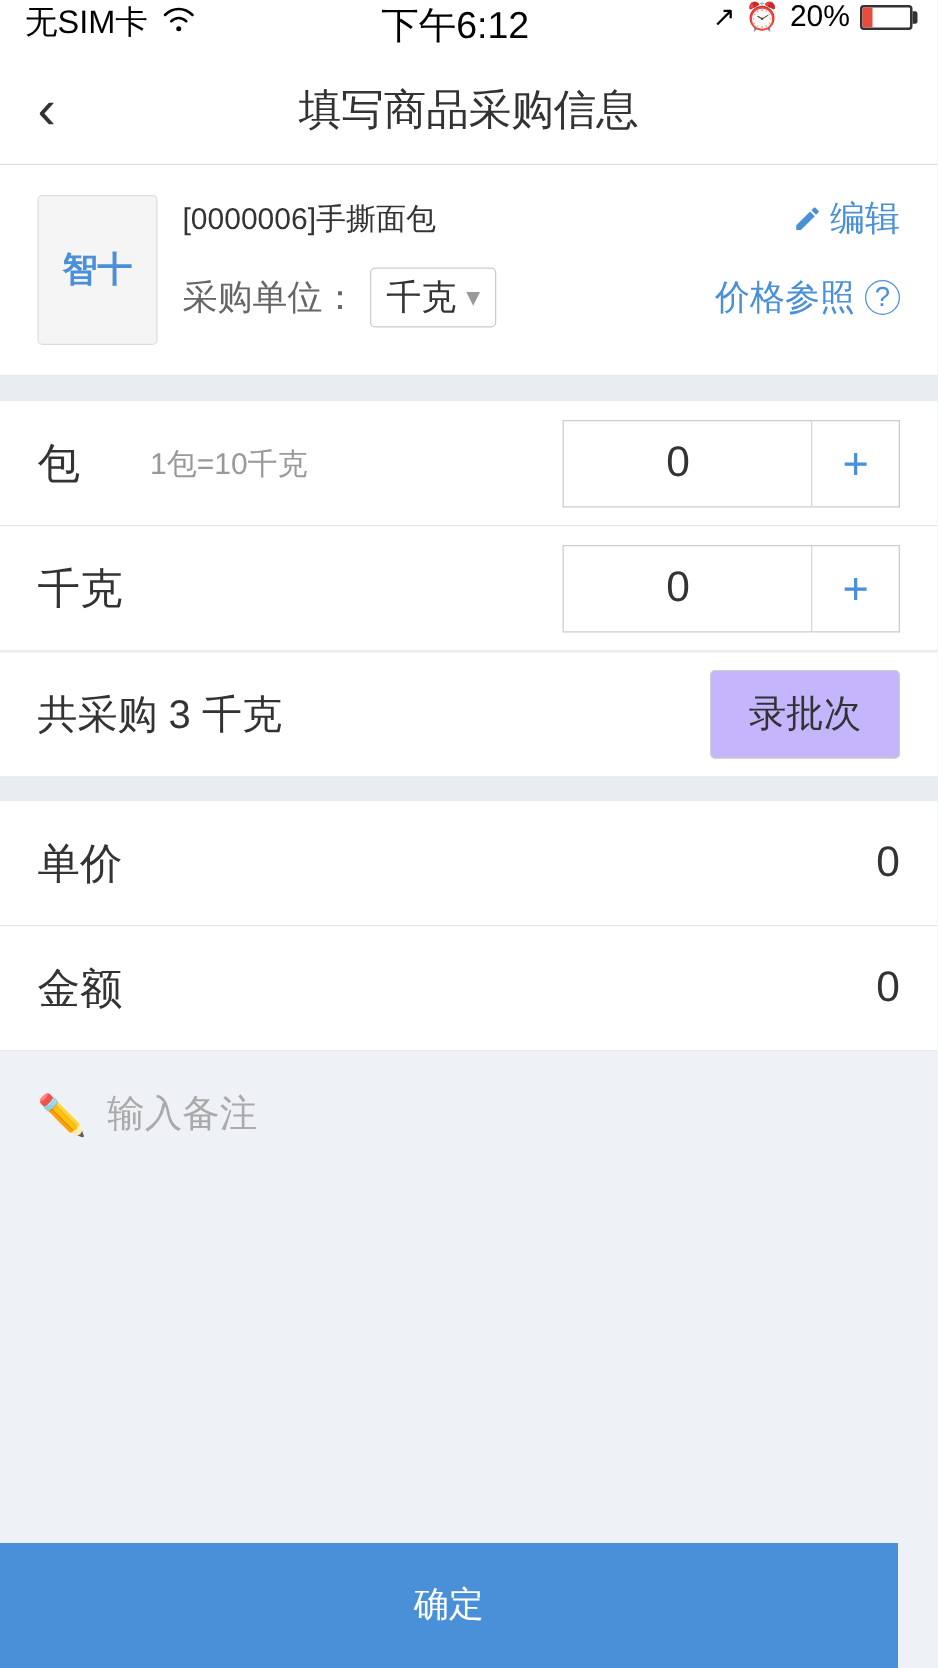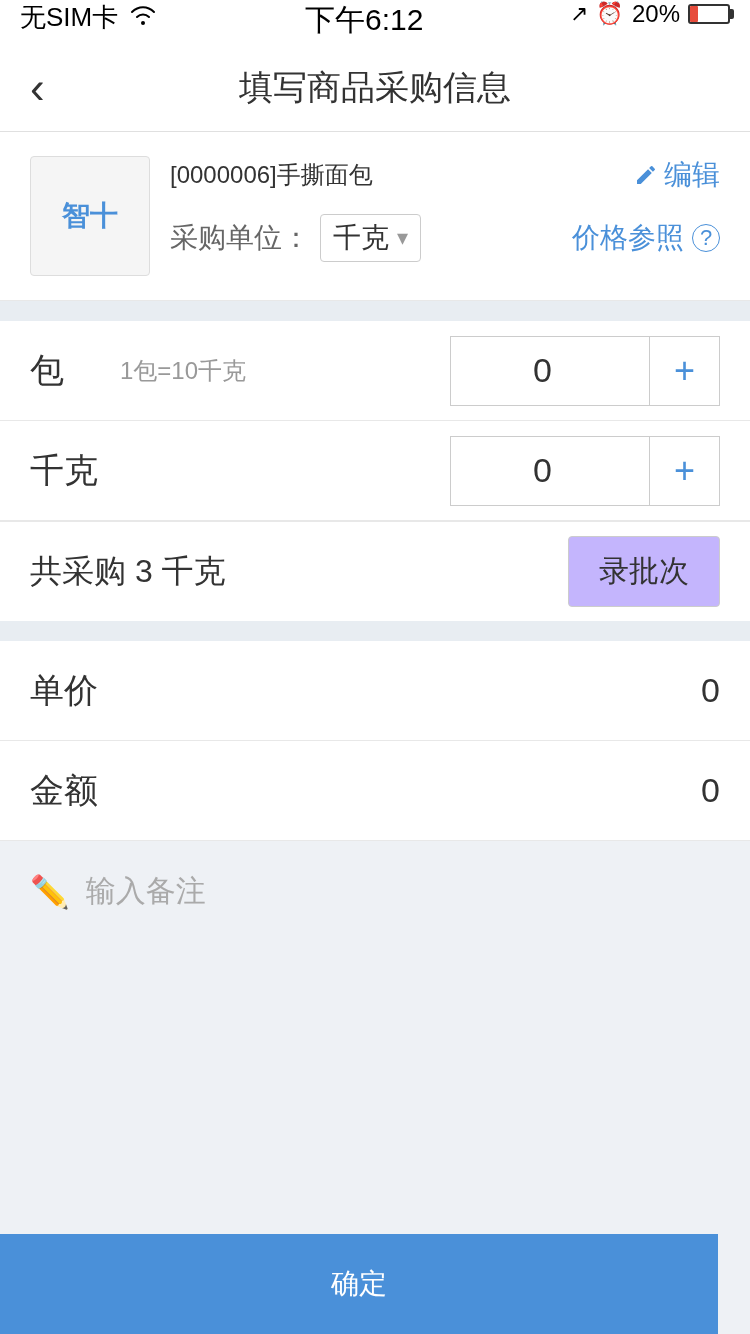--- a/index.html
+++ b/index.html
@@ -68,21 +68,21 @@
     
     .product-card {
       background: #fff;
       padding: 24px 30px;
       display: flex;
       align-items: flex-start;
       gap: 20px;
       border-bottom: 1px solid #e8e8e8;
     }
     .product-image {
-      width: 120px;
+      width: 96px;
       height: 120px;
       background: #f5f5f5;
       border: 1px solid #ddd;
       display: flex;
       align-items: center;
       justify-content: center;
       flex-shrink: 0;
       border-radius: 4px;
     }
     .product-logo {

